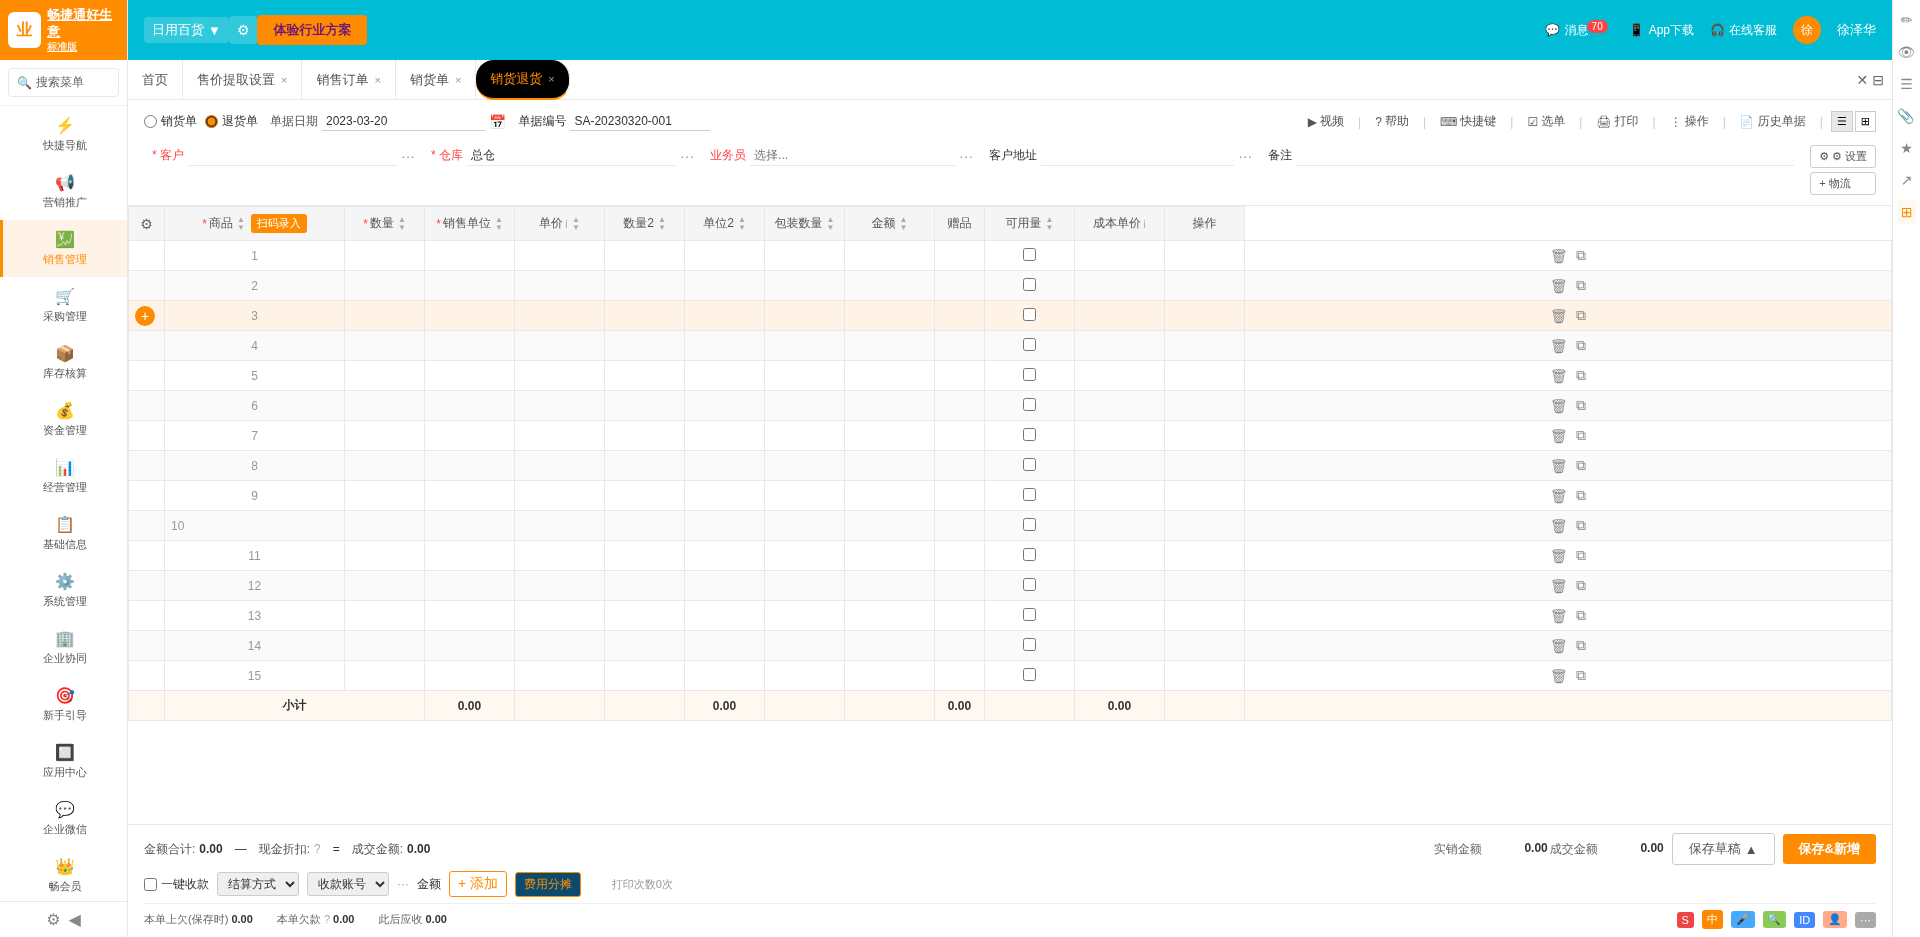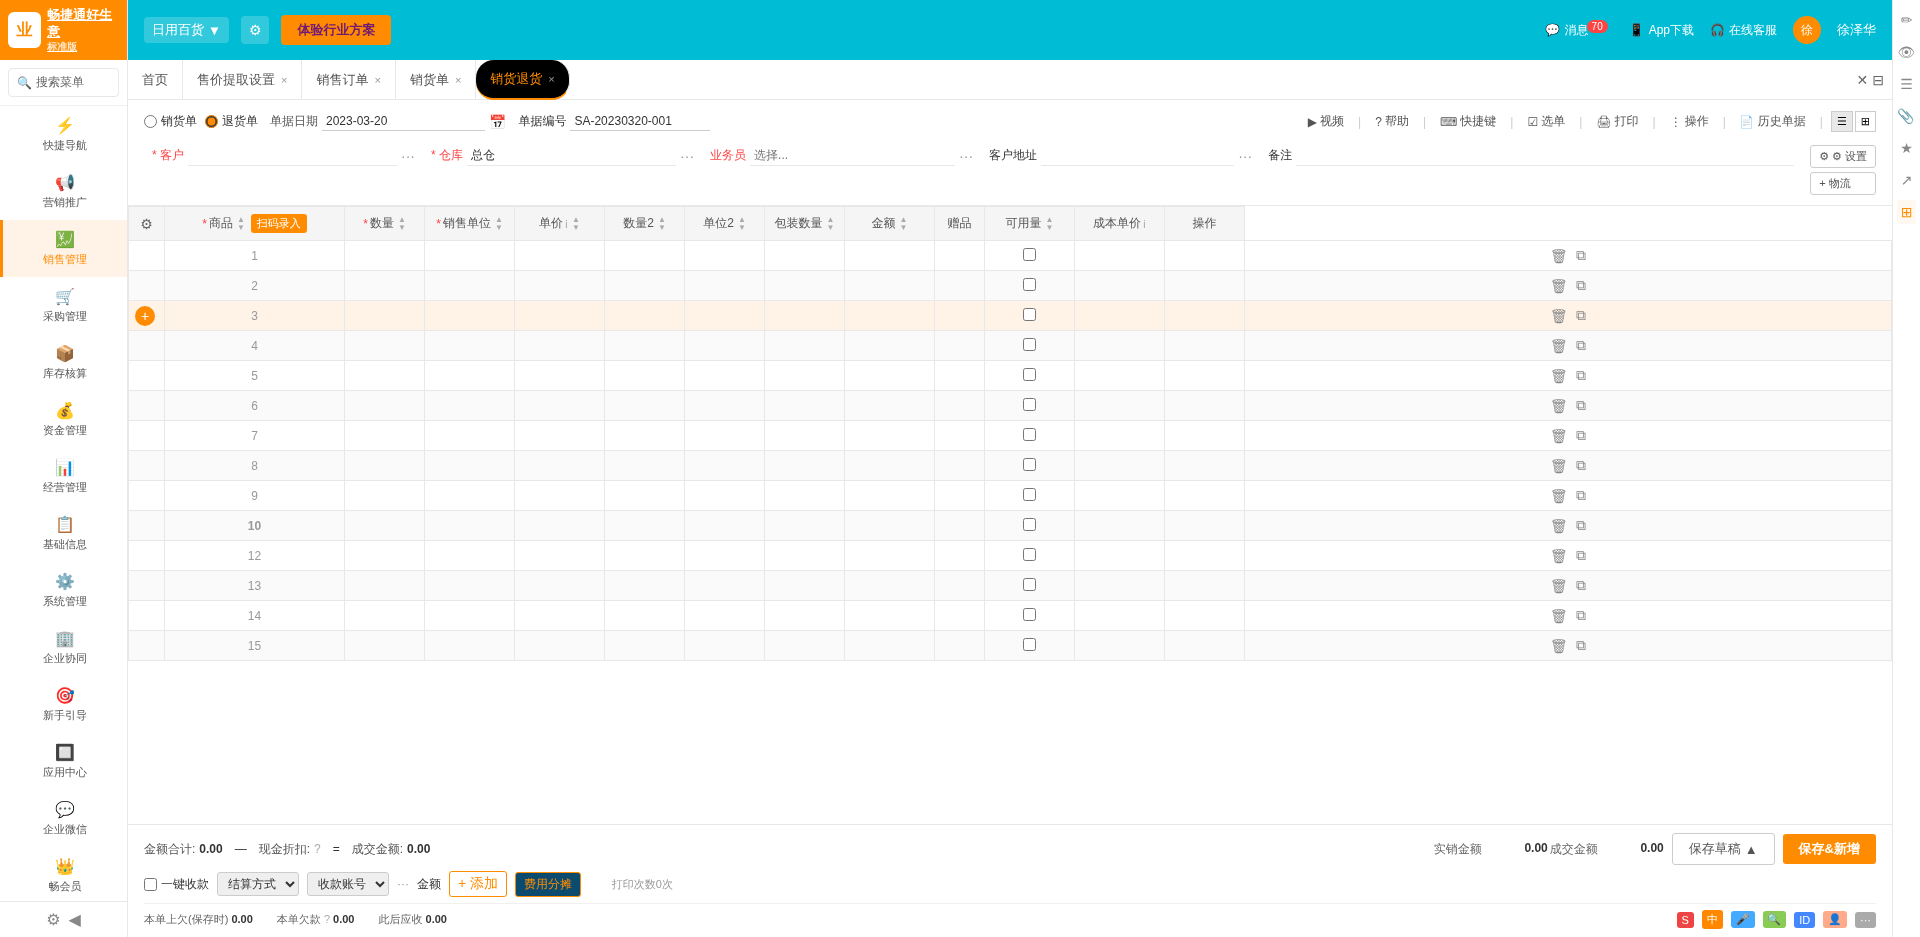--- a/index.html
+++ b/index.html
@@ -20,21 +20,21 @@
     .sidebar-item.active { background: #fff3e8; color: #ff8c00; border-left-color: #ff8c00; }
     .sidebar-item-icon { font-size: 16px; }
     .sidebar-bottom { border-top: 1px solid #e8e8e8; display: flex; padding: 8px; gap: 8px; align-items: center; justify-content: center; }
     .sidebar-bottom-btn { background: none; border: none; cursor: pointer; font-size: 16px; color: #888; }
 
     
     .main { flex: 1; display: flex; flex-direction: column; overflow: hidden; }
 
     
     .top-header { background: #00bcd4; height: 60px; display: flex; align-items: center; justify-content: space-between; padding: 0 16px; flex-shrink: 0; }
-    .top-header-left { display: flex; align-items: center; gap: 12px; }
+    .top-header-left { display: flex; align-items: center; }
     .header-select { background: rgba(255,255,255,0.2); border: none; color: white; padding: 4px 8px; border-radius: 4px; font-size: 13px; cursor: pointer; display: flex; align-items: center; gap: 4px; }
     .header-gear { background: rgba(255,255,255,0.2); border: none; color: white; padding: 6px 8px; border-radius: 4px; cursor: pointer; font-size: 14px; }
     .header-experience-btn { background: #ff8c00; border: none; color: #701a75; padding: 6px 16px; border-radius: 4px; cursor: pointer; font-size: 13px; font-weight: bold; }
     .top-header-right { display: flex; align-items: center; gap: 16px; color: white; font-size: 13px; }
     .header-icon-btn { background: none; border: none; color: white; cursor: pointer; display: flex; align-items: center; gap: 4px; font-size: 12px; }
     .badge { background: #ff4444; color: white; border-radius: 10px; padding: 1px 5px; font-size: 10px; position: relative; top: -4px; left: -6px; }
     .user-avatar { width: 28px; height: 28px; border-radius: 50%; background: #ff8c00; display: flex; align-items: center; justify-content: center; color: white; font-size: 12px; }
 
     
     .tab-bar { background: white; display: flex; align-items: center; border-bottom: 1px solid #e8e8e8; height: 40px; padding: 0 0 0 0; flex-shrink: 0; }
@@ -663,21 +663,42 @@
             <td></td>
             <td>
               <div class="row-actions">
                 <button class="row-action-btn">🗑</button>
                 <button class="row-action-btn">⧉</button>
               </div>
             </td>
           </tr>
           <tr>
             <td></td>
-            <td style="color: rgb(153, 153, 153); width: 30px; text-align: center; font-weight: bold;">10</td>
+            <td style="color: rgb(153, 153, 153); width: 30px; text-align: left;">10</td>
+            <td></td>
+            <td></td>
+            <td></td>
+            <td></td>
+            <td></td>
+            <td></td>
+            <td></td>
+            <td></td>
+            <td><input type="checkbox" style=""></td>
+            <td></td>
+            <td></td>
+            <td>
+              <div class="row-actions">
+                <button class="row-action-btn">🗑</button>
+                <button class="row-action-btn">⧉</button>
+              </div>
+            </td>
+          </tr>
+          <tr>
+            <td></td>
+            <td style="color: rgb(153, 153, 153); width: 30px; text-align: center;">11</td>
             <td></td>
             <td></td>
             <td></td>
             <td></td>
             <td></td>
             <td></td>
             <td></td>
             <td></td>
             <td><input type="checkbox" style=""></td>
             <td></td>
@@ -766,20 +787,35 @@
             <td><input type="checkbox" style=""></td>
             <td></td>
             <td></td>
             <td>
               <div class="row-actions">
                 <button class="row-action-btn">🗑</button>
                 <button class="row-action-btn">⧉</button>
               </div>
             </td>
           </tr>
+          <tr class="subtotal-row">
+    <td></td>
+    <td colspan="2">小计</td>
+    <td>0.00</td>
+    <td></td>
+    <td></td>
+    <td>0.00</td>
+    <td></td>
+    <td></td>
+    <td>0.00</td>
+    <td></td>
+    <td>0.00</td>
+    <td></td>
+    <td></td>
+  </tr>
         </tbody>
     </table>
   </div>
 
   <div class="footer">
     <div class="footer-row1">
       <span class="footer-amount">
         <span class="footer-label">金额合计:</span>
         <span class="footer-value">0.00</span>
       </span>

